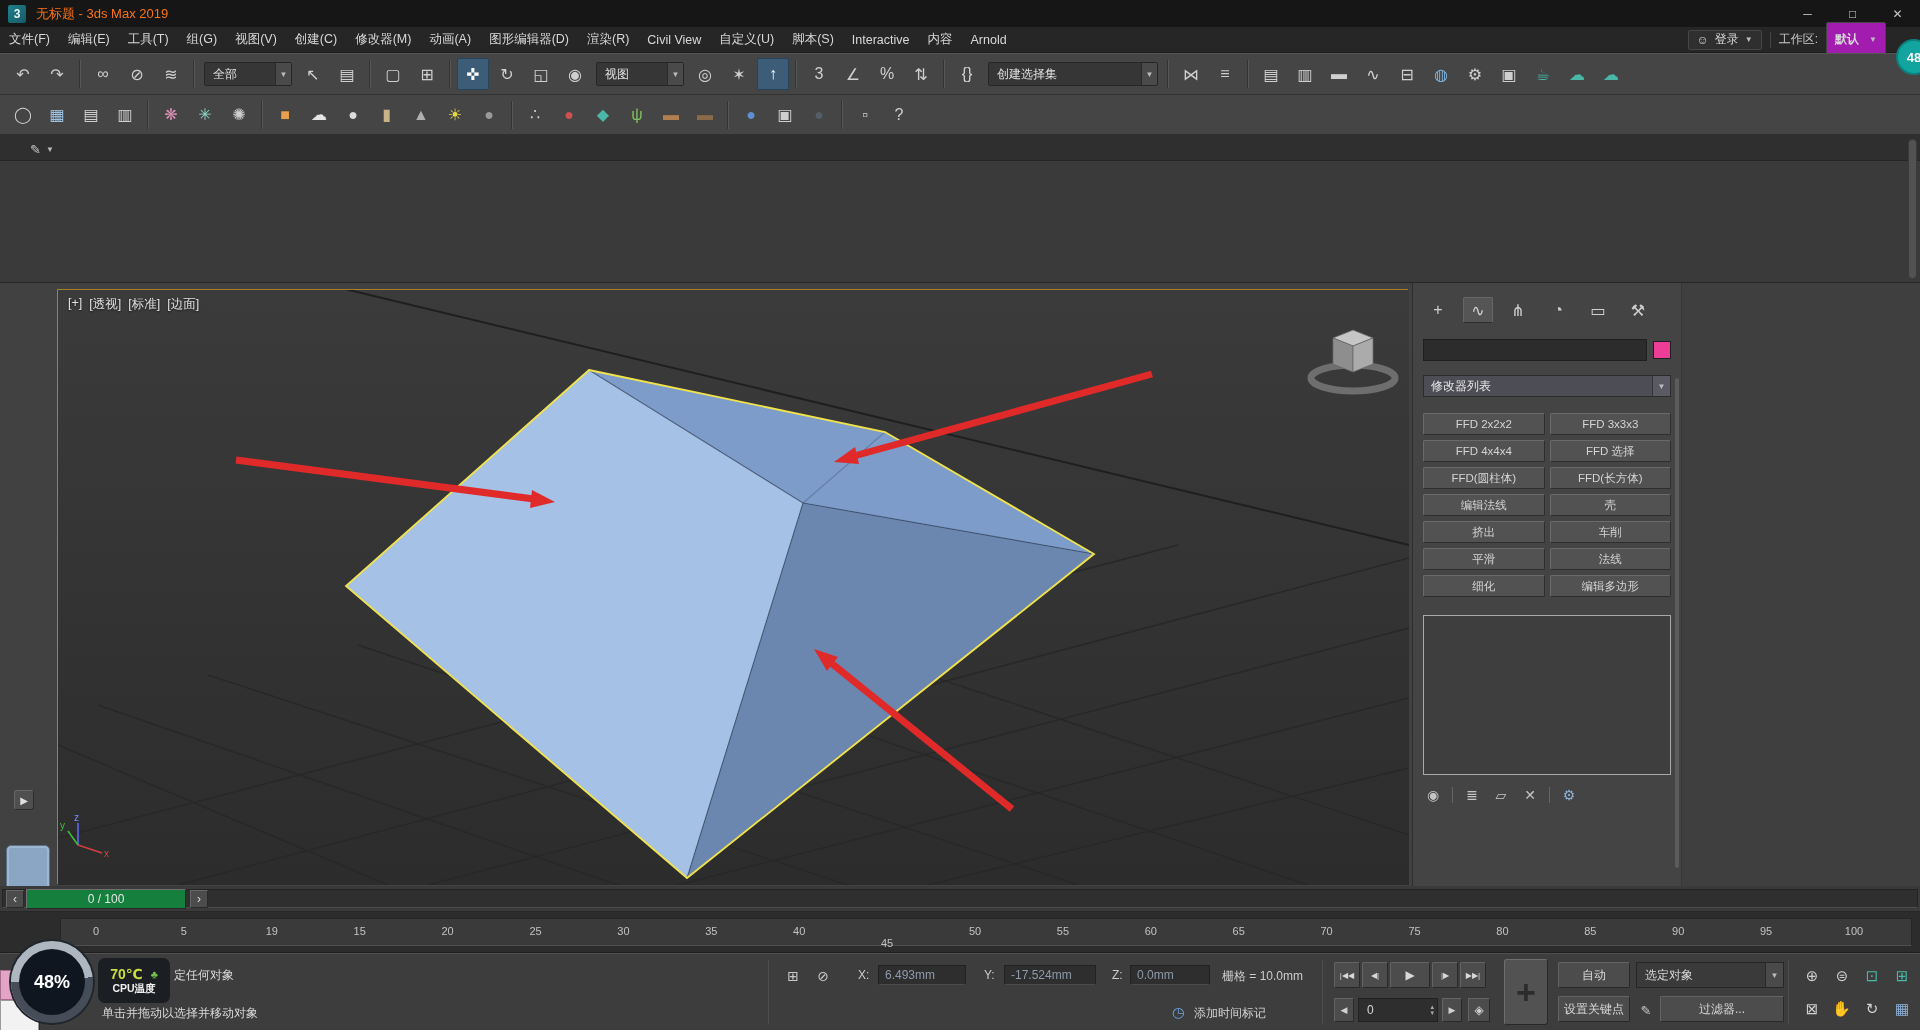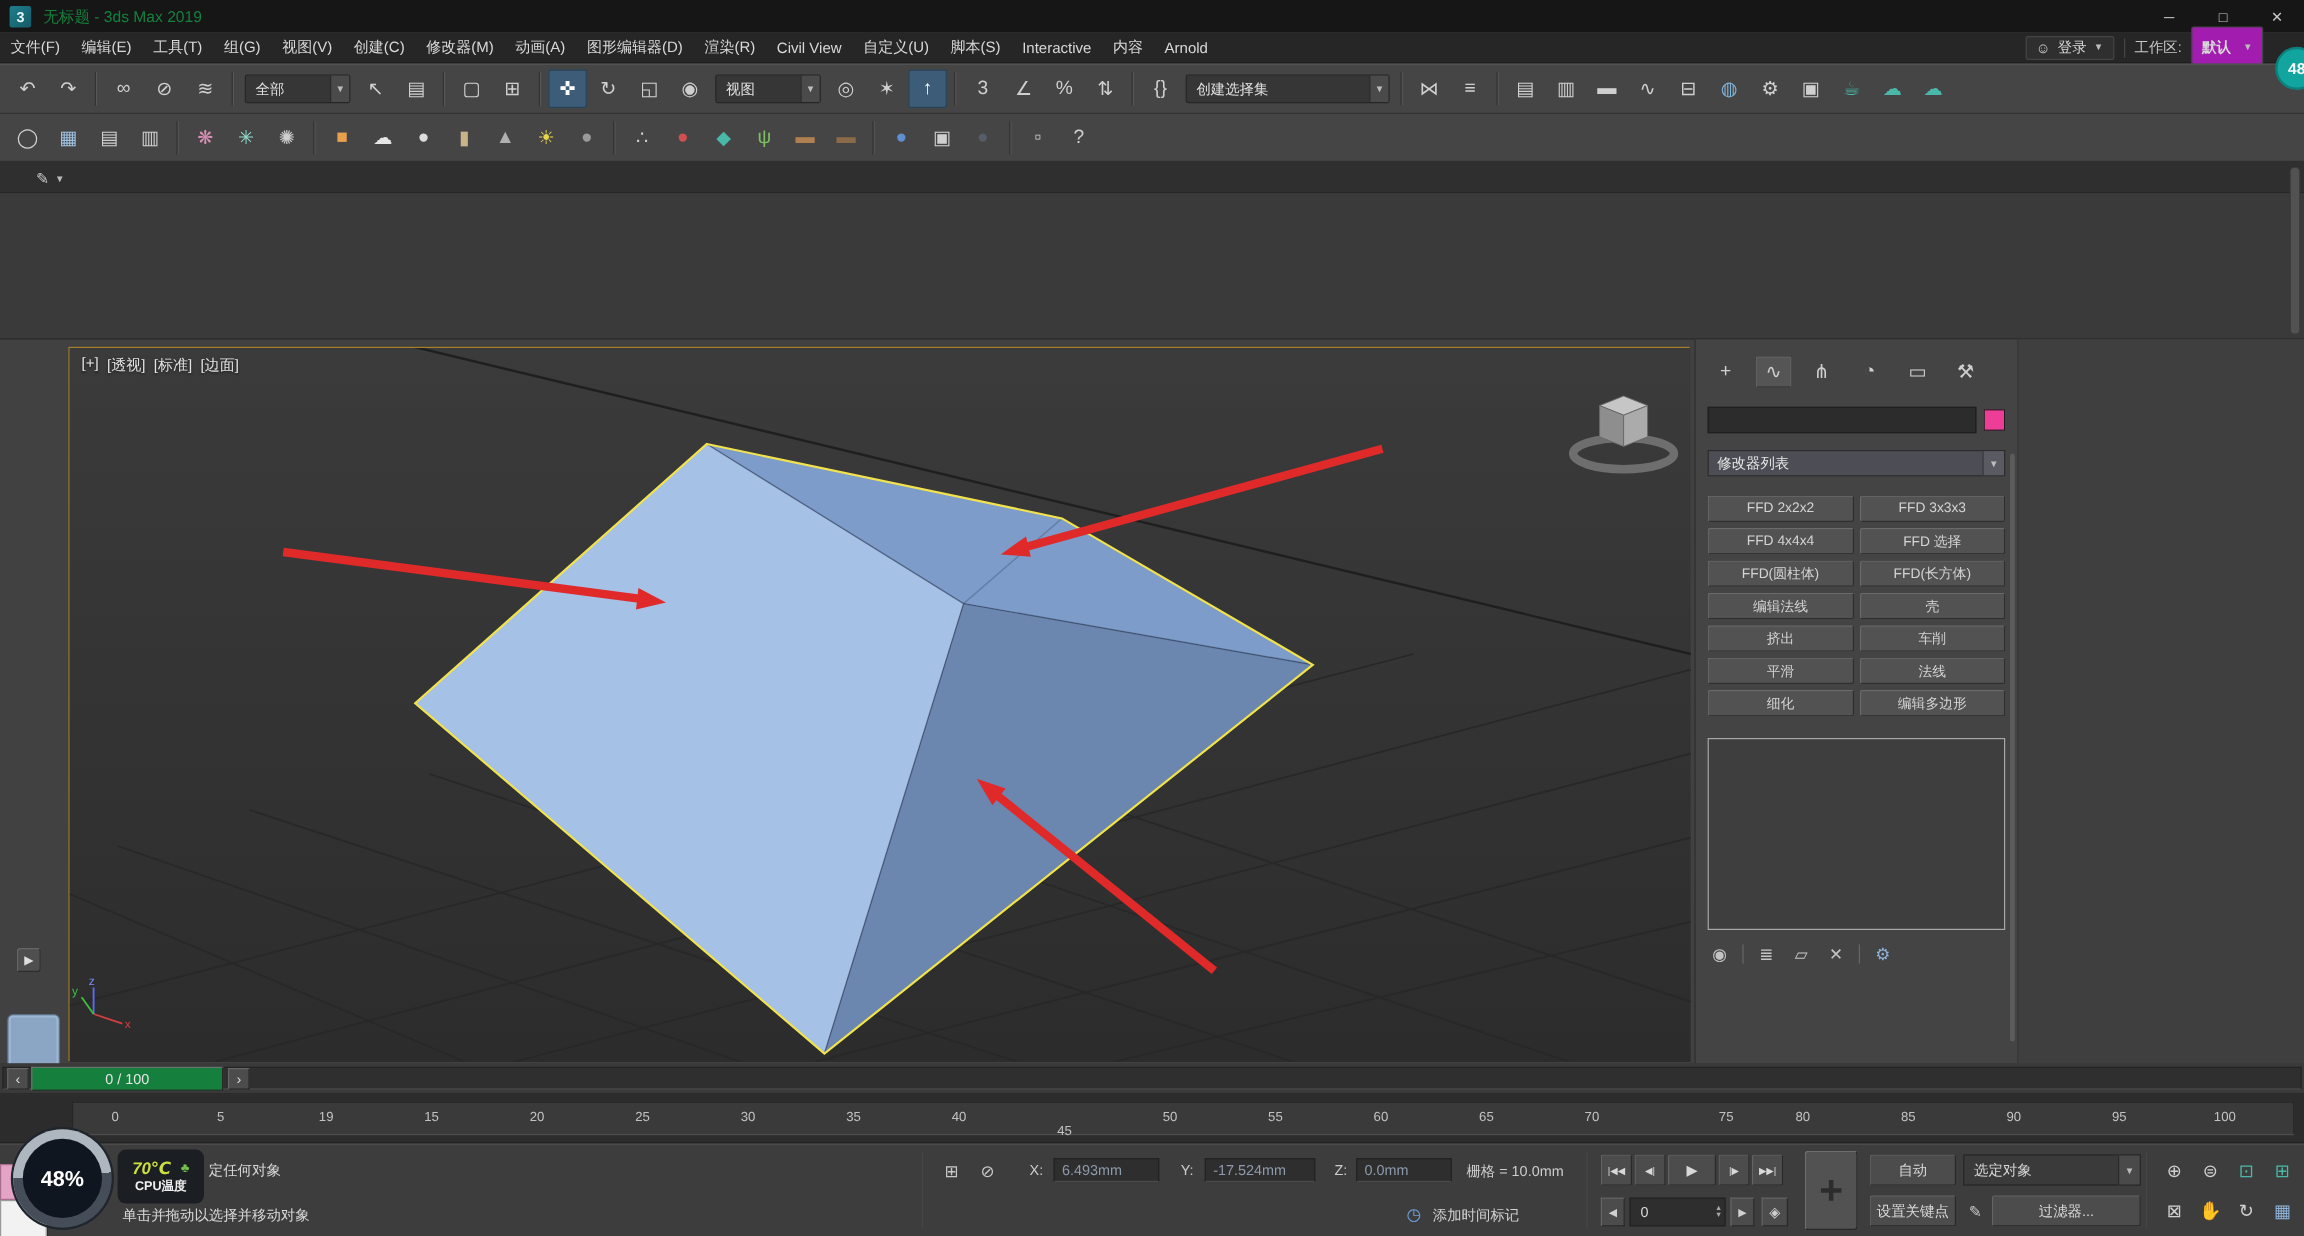--- a/index.html
+++ b/index.html
@@ -5,21 +5,21 @@
   * { margin:0; padding:0; box-sizing:border-box; }
   html,body { background:#222; }
   #root {
     position:relative; width:1920px; height:1030px; overflow:hidden;
     background:#414141; font-family:"Liberation Sans","DejaVu Sans",sans-serif;
     color:#d0d0d0; user-select:none;
   }
   
   .titlebar { position:absolute; left:0; top:0; width:1920px; height:27px; background:#161616; display:flex; align-items:center; }
   .app-logo { width:18px; height:18px; margin-left:8px; background:linear-gradient(135deg,#1e7f8c,#155b66); color:#e8f6f8; font-size:12px; font-weight:bold; display:flex; align-items:center; justify-content:center; border-radius:2px; }
-  .title-text { margin-left:10px; font-size:13px; color:#15803d; }
+  .title-text { margin-left:10px; font-size:13px; color:#f97316; }
   .win-buttons { margin-left:auto; display:flex; height:100%; }
   .win-btn { width:45px; height:100%; display:flex; align-items:center; justify-content:center; font-size:12px; color:#c8c8c8; }
   
   .menubar { position:absolute; left:0; top:27px; width:1920px; height:26px; background:#262626; display:flex; align-items:center; border-bottom:1px solid #1c1c1c; }
   .menu-items { display:flex; align-items:center; height:100%; }
   .menu-item { padding:0 9px; font-size:12.5px; color:#d8d8d8; height:100%; display:flex; align-items:center; }
   .menu-right { margin-left:auto; display:flex; align-items:center; gap:8px; margin-right:34px; }
   .login-box { display:flex; align-items:center; gap:6px; background:#2f2f2f; border:1px solid #454545; border-radius:2px; height:20px; padding:0 8px; font-size:12px; color:#d8d8d8; }
   .menu-vsep { width:1px; height:16px; background:#454545; }
   .ws-label { font-size:12px; color:#c8c8c8; }
@@ -104,21 +104,21 @@
   .filters { left:1660px; top:42px; width:124px; }
   .sel-combo { position:absolute; left:1636px; top:8px; width:148px; height:26px; background:#3a3a3a; border:1px solid #262626; display:flex; align-items:center; justify-content:space-between; padding-left:8px; color:#d8d8d8; }
   .sel-combo .combo-arrow { width:18px; align-self:stretch; display:flex; align-items:center; justify-content:center; background:#4a4a4a; border-left:1px solid #2a2a2a; }
   .pen-icon { position:absolute; left:1636px; top:44px; width:20px; height:24px; display:flex; align-items:center; justify-content:center; color:#c8c8c8; font-size:13px; }
   .nav-grid { position:absolute; left:1798px; top:6px; display:grid; grid-template-columns:repeat(4,28px); grid-auto-rows:31px; gap:2px; }
   .nav-btn { display:flex; align-items:center; justify-content:center; font-size:15px; color:#cfcfcf; }
   
   .cpu-gauge { position:absolute; left:11px; top:941px; width:82px; height:82px; border-radius:50%; background:conic-gradient(from -90deg,#aeb7c0 0% 48%,#454d59 48% 100%); display:flex; align-items:center; justify-content:center; z-index:80; box-shadow:0 0 0 2px #20262e; }
   .cpu-inner { width:66px; height:66px; border-radius:50%; background:#10161f; color:#fff; font-size:18px; font-weight:bold; display:flex; align-items:center; justify-content:center; }
   .temp-chip { position:absolute; left:98px; top:958px; width:72px; height:45px; background:rgba(24,27,32,.92); border-radius:7px; display:flex; flex-direction:column; align-items:center; justify-content:center; z-index:79; }
-  .temp-row { display:flex; align-items:center; gap:8px;font-style:italic; }
+  .temp-row { display:flex; align-items:center; gap:8px; }
   .temp-val { color:#ccdf3e; font-size:14px; font-weight:bold; }
   .temp-leaf { color:#74c04a; font-size:11px; }
   .temp-label { color:#f0f0f0; font-size:10.5px;font-weight:bold; }
   .corner-badge { position:absolute; left:1896px; top:39px; width:36px; height:36px; border-radius:50%; background:#12a5a0; border:2px solid #0d807c; color:#fff; font-size:13px; font-weight:bold; display:flex; align-items:center; justify-content:center; z-index:80; }
 </style>
 </head>
 <body>
 
 <div id="root">
 
@@ -398,21 +398,21 @@
         <span class="tick" style="left: 474.5px;">25</span>
         <span class="tick" style="left: 562.4px;">30</span>
         <span class="tick" style="left: 650.3px;">35</span>
         <span class="tick" style="left: 738.2px;">40</span>
         <span class="tick" style="left: 826.1px; margin-top: 12px;">45</span>
         <span class="tick" style="left: 914px;">50</span>
         <span class="tick" style="left: 1001.9px;">55</span>
         <span class="tick" style="left: 1089.8px;">60</span>
         <span class="tick" style="left: 1177.7px;">65</span>
         <span class="tick" style="left: 1265.6px;">70</span>
-        <span class="tick" style="left: 1353.5px; margin-left: 24px;">75</span>
+        <span class="tick" style="left: 1353.5px;">75</span>
         <span class="tick" style="left: 1441.4px;">80</span>
         <span class="tick" style="left: 1529.3px;">85</span>
         <span class="tick" style="left: 1617.2px;">90</span>
         <span class="tick" style="left: 1705.1px;">95</span>
         <span class="tick" style="left: 1793px;">100</span>
       </div>
   </div>
 
   <div class="statusbar">
     <div class="mini-listener">

